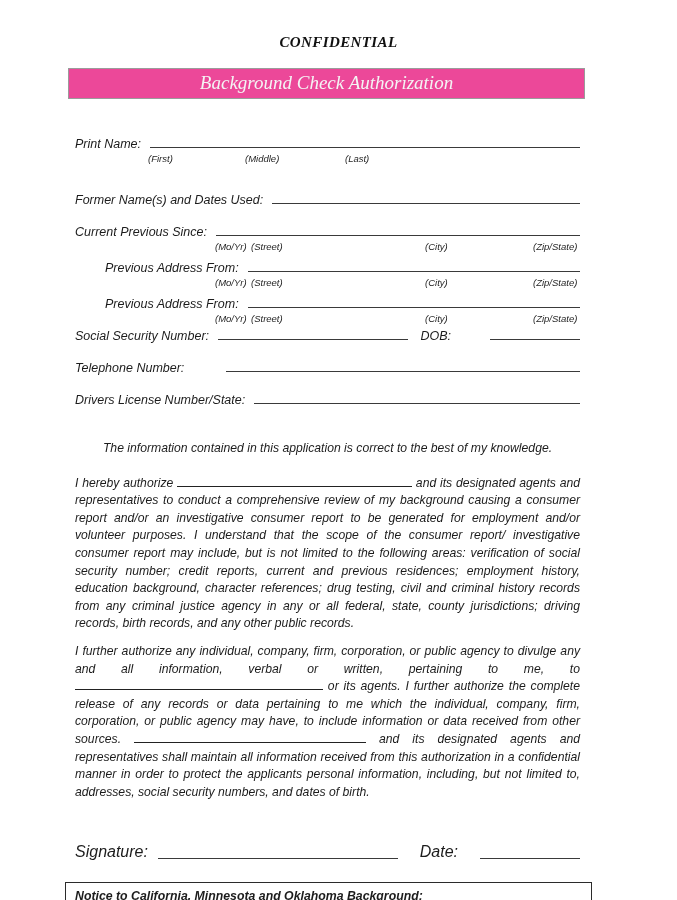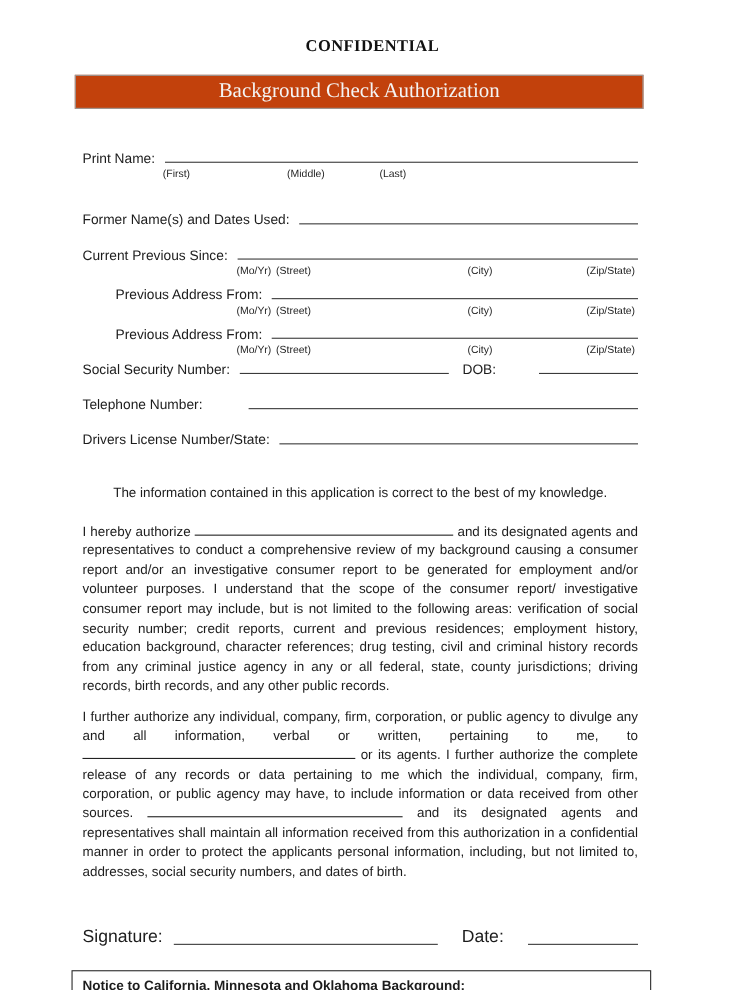--- a/index.html
+++ b/index.html
@@ -3,36 +3,36 @@
 <meta charset="utf-8">
 <style>
   * { margin:0; padding:0; box-sizing:border-box; }
   html,body { background:#ffffff; }
   body {
     width:677px; height:900px; overflow:hidden;
     font-family:"Liberation Sans", sans-serif;
     color:#1c1c1c;
     position:relative;
   }
-  .sheet { width:677px; height:900px; background:#fff; }
+  .sheet { width:677px; height:900px; background:#fff;font-style:italic; }
 
   
   .confidential {
     padding-top:34px;
     text-align:center;
     font-family:"Liberation Serif", serif;
     font-weight:bold;
     font-size:15px;
     letter-spacing:0.4px;
     color:#111;
   }
   .banner {
     margin:17px 92px 0 68px;
     height:31px;
-    background:#c2410c;
+    background:#ec4899;
     border:1.5px solid #9b9b9b;
     text-align:center;
   }
   .banner-title {
     color:#f4f4f4;
     font-family:"Liberation Serif", serif;
     font-size:19px;
     line-height:28px;
     display:inline-block;
   }
@@ -118,21 +118,21 @@
   </div>
 
   <div class="form-area">
 
     <div class="field-row">
       <span class="lbl">Print Name:</span>
       <span class="line"></span>
     </div>
     <div class="sub-row">
       <span style="left:73px">(First)</span>
-      <span style="left:186px">(Middle)</span>
+      <span style="left:170px">(Middle)</span>
       <span style="left:270px">(Last)</span>
     </div>
 
     <div class="field-row mt6">
       <span class="lbl">Former Name(s) and Dates Used:</span>
       <span class="line"></span>
     </div>
 
     <div class="field-row mt16">
       <span class="lbl">Current Previous Since:</span>

